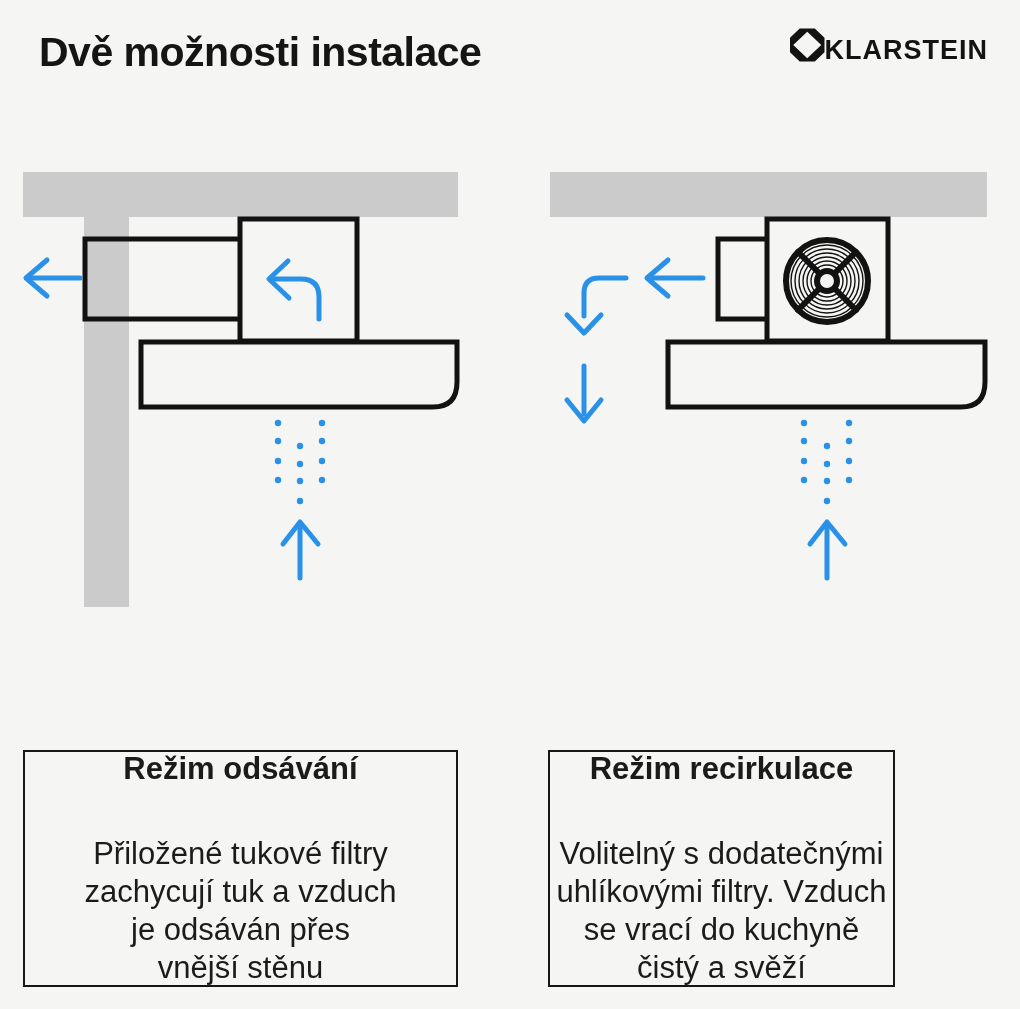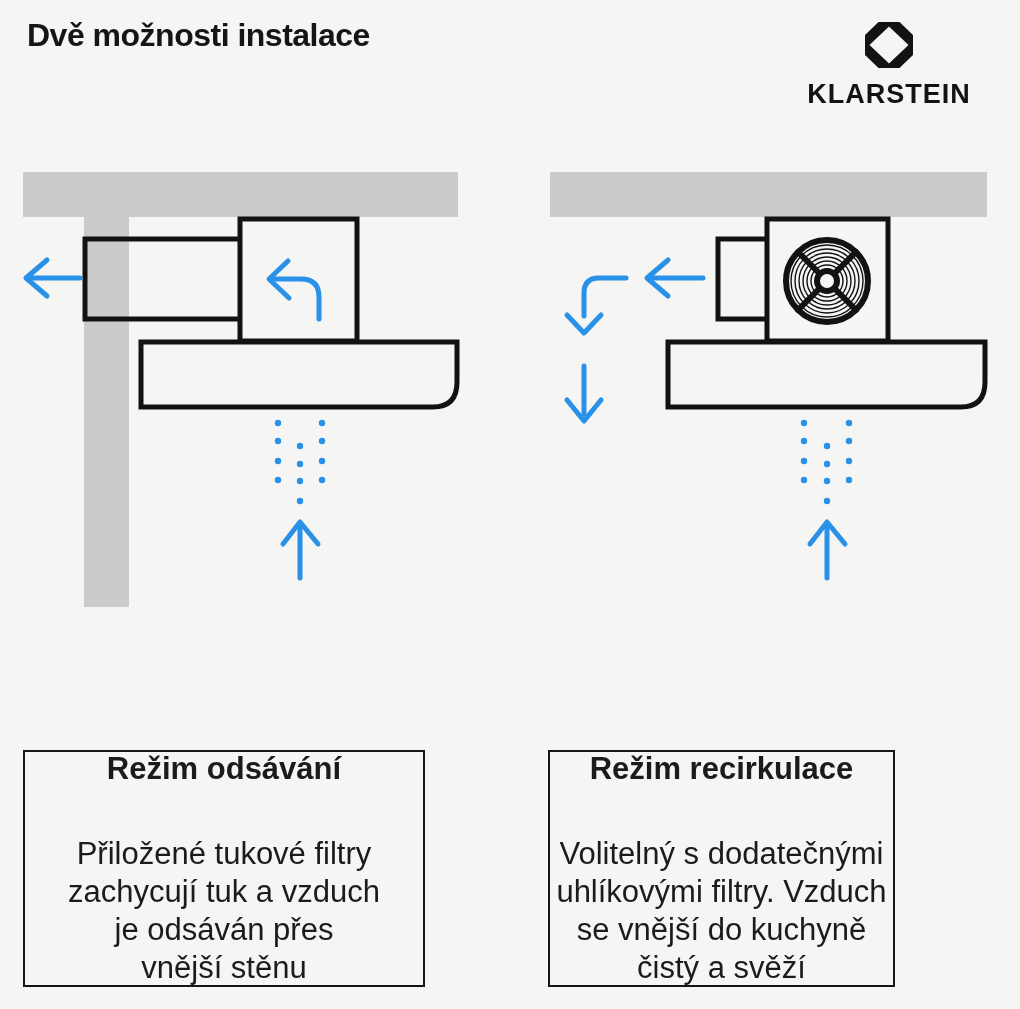--- a/index.html
+++ b/index.html
@@ -8,46 +8,46 @@
     background:#e9e9e9;
   }
   .page{
     position:relative;
     width:1020px;height:1009px;
     background:#f5f5f3;
     overflow:hidden;
   }
   .page-title{
     position:absolute;left:27px;top:18px;
-    font-size:32px;font-weight:700;color:#151515;
-    letter-spacing:-0.5px;line-height:1.1;margin:0;
+    font-size:41px;font-weight:700;color:#151515;
+    letter-spacing:-0.5px;line-height:1.1;margin:12px;
   }
   .brand{
     position:absolute;left:790px;top:22px;width:198px;
-    display:flex;flex-direction:column;align-items:center;
+    display:flex;flex-direction:row;align-items:center;
   }
   .brand .logo-icon{width:48px;height:46px;display:block;}
   .brand .wordmark{
     margin-top:11px;
     font-size:27px;font-weight:700;color:#131313;
     letter-spacing:1px;white-space:nowrap;
   }
   .diagram-svg{
     position:absolute;left:0;top:0;width:1020px;height:1009px;
   }
   .caption-box{
     position:absolute;top:750px;height:237px;
     border:2px solid #161616;
     box-sizing:border-box;
     display:flex;flex-direction:column;
     align-items:center;justify-content:center;
     text-align:center;
     color:#1b1b1b;
   }
-  .caption-box.left{left:23px;width:402px;}
+  .caption-box.left{left:23px;width:435px;}
   .caption-box.right{left:548px;width:347px;}
   .caption-heading{
     font-size:31px;font-weight:700;line-height:38px;
   }
   .caption-body{
     font-size:31px;font-weight:400;line-height:38px;
     white-space:pre-line;
     margin-top:47px;
   }
 </style>
@@ -168,17 +168,17 @@
     <div class="caption-body">Přiložené tukové filtry
 zachycují tuk a vzduch
 je odsáván přes
 vnější stěnu</div>
   </div>
 
   <div class="caption-box right">
     <div class="caption-heading">Režim recirkulace</div>
     <div class="caption-body">Volitelný s dodatečnými
 uhlíkovými filtry. Vzduch
-se vnější do kuchyně
+se vrací do kuchyně
 čistý a svěží</div>
   </div>
 
 </div>
 
 </body></html>

